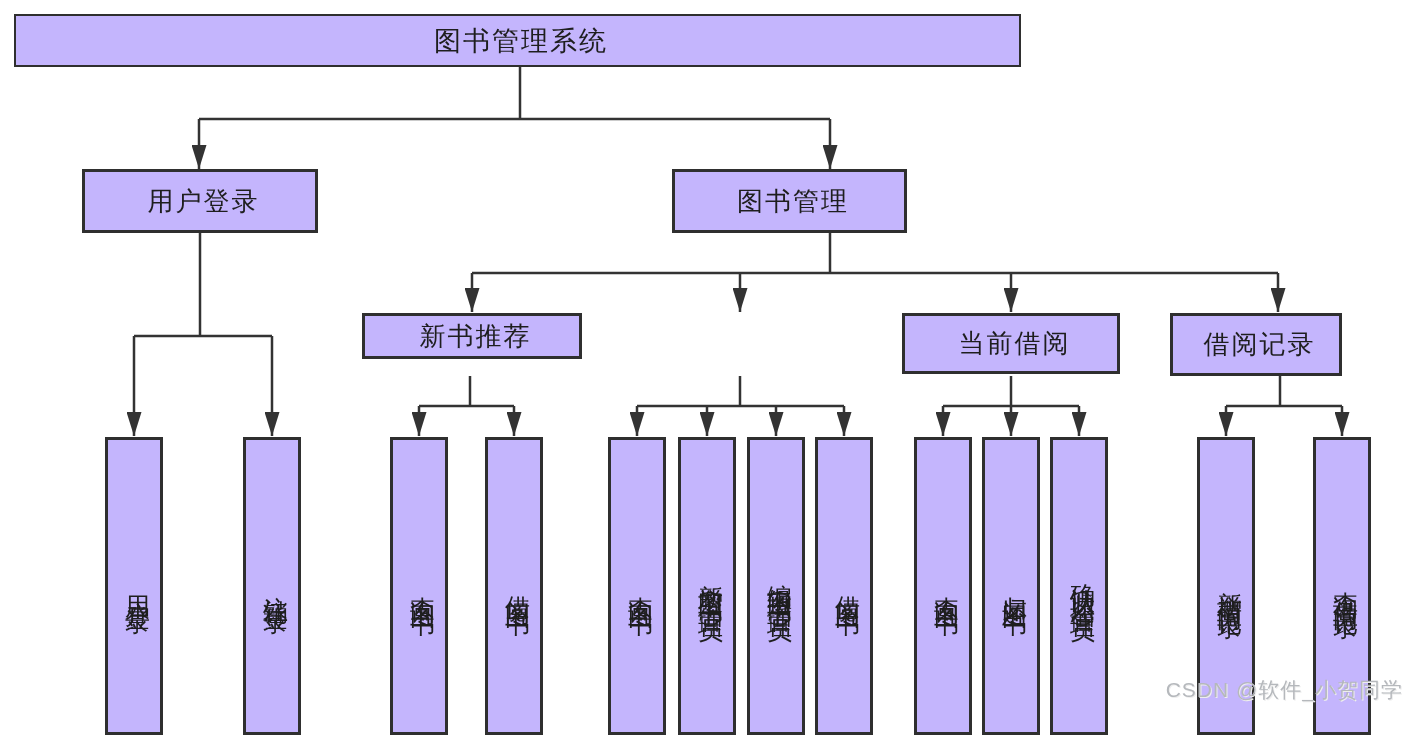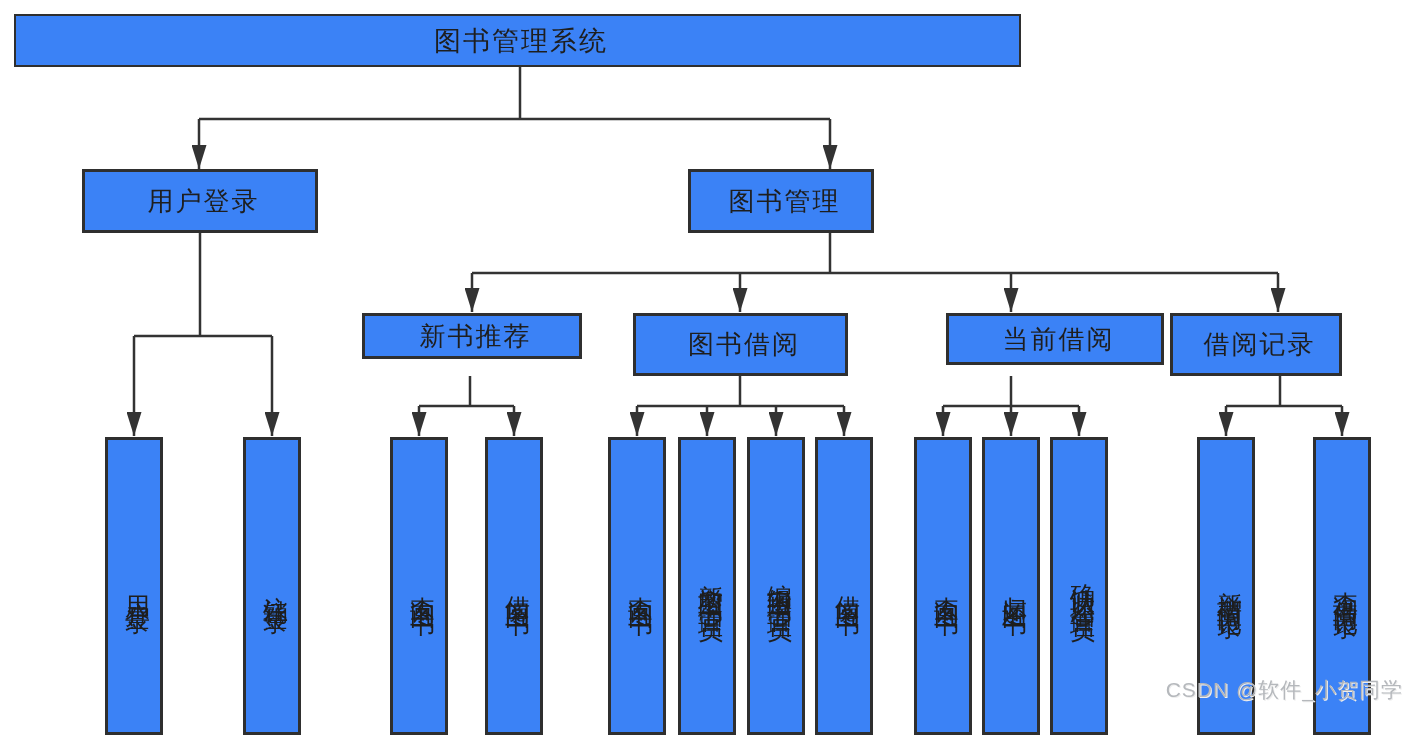--- a/index.html
+++ b/index.html
@@ -4,21 +4,21 @@
 <style>
   html,body{margin:0;padding:0;}
   body{
     width:1405px;height:747px;background:#ffffff;overflow:hidden;position:relative;
     font-family:"Liberation Sans","DejaVu Sans",sans-serif;
   }
   .stage{position:absolute;inset:0;}
   svg.wires{position:absolute;left:0;top:0;width:1405px;height:747px;}
   .wire{stroke:#333333;stroke-width:2.5;fill:none;}
   .box{
-    position:absolute;background:#3b82f6;border:3px solid #2f2f2f;box-sizing:border-box;
+    position:absolute;background:#c4b5fd;border:3px solid #2f2f2f;box-sizing:border-box;
     display:flex;align-items:center;justify-content:center;color:#1e1e1e;padding-left:7px;
   }
   .h-box{font-size:26px;letter-spacing:2px;white-space:nowrap;}
   .root-box{border-width:2px;font-size:27px;}
   .v-box{
     top:437px;width:58px;height:298px;
     writing-mode:vertical-rl;text-orientation:mixed;
     font-size:25px;letter-spacing:5px;line-height:1;
   }
   .watermark{
@@ -90,25 +90,24 @@
       <path class="wire" d="M1280 376 L1280 406"></path>
       <path class="wire" d="M1226 406 L1342 406"></path>
       <line class="wire" x1="1226" y1="406" x2="1226" y2="436" marker-end="url(#arw)"></line>
       <line class="wire" x1="1342" y1="406" x2="1342" y2="436" marker-end="url(#arw)"></line>
     </g>
   </svg>
 
   <div class="box h-box root-box" style="left:14px;top:14px;width:1007px;height:53px">图书管理系统</div>
 
   <div class="box h-box" style="left:82px;top:169px;width:236px;height:64px">用户登录</div>
-  <div class="box h-box" style="left:688px;top:169px;width:186px;height:64px">图书管理</div>
+  <div class="box h-box" style="left:672px;top:169px;width:235px;height:64px">图书管理</div>
 
   <div class="box h-box" style="left:362px;top:313px;width:220px;height:46px">新书推荐</div>
-  <div class="box h-box" style="left:633px;top:313px;width:215px;height:63px">图书借阅</div>
-  <div class="box h-box" style="left:946px;top:313px;width:218px;height:52px">当前借阅</div>
+  <div class="box h-box" style="left:902px;top:313px;width:218px;height:61px">当前借阅</div>
   <div class="box h-box" style="left:1170px;top:313px;width:172px;height:63px">借阅记录</div>
 
   <div class="box v-box" style="left:105px">用户登录</div>
   <div class="box v-box" style="left:243px">注销登录</div>
 
   <div class="box v-box" style="left:390px">查询图书</div>
   <div class="box v-box" style="left:485px">借阅图书</div>
 
   <div class="box v-box" style="left:608px">查询图书</div>
   <div class="box v-box" style="left:678px">新增图书（管理员）</div>

